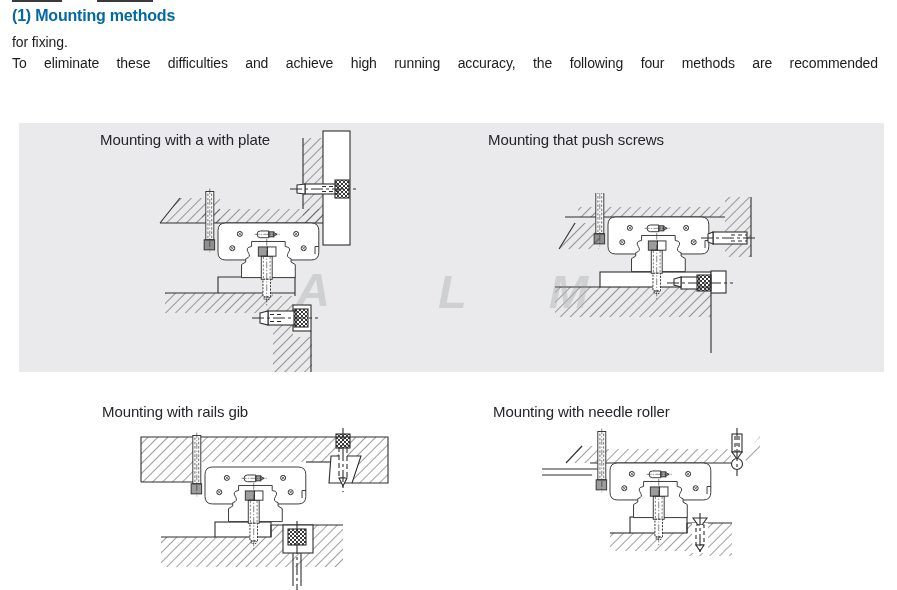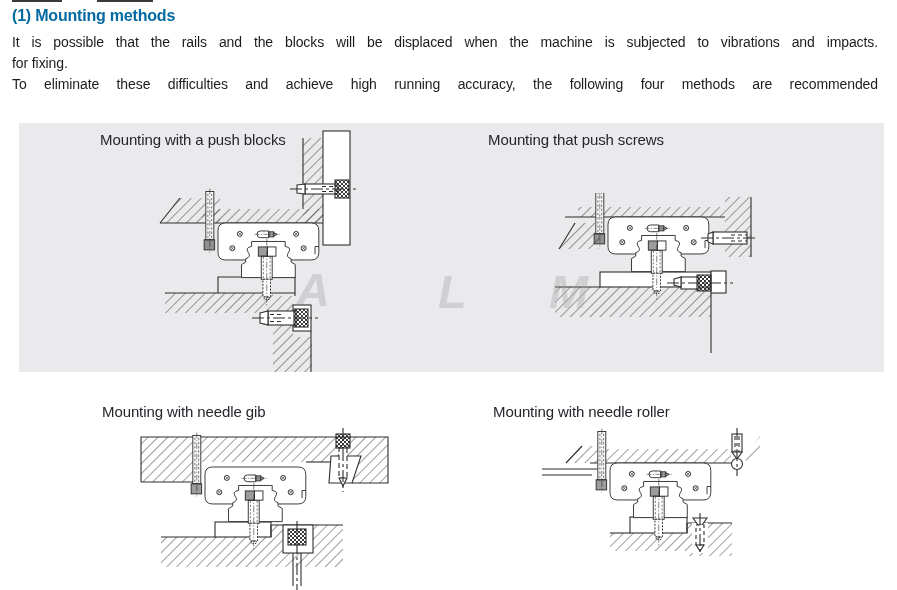--- a/index.html
+++ b/index.html
@@ -48,30 +48,29 @@
 </style>
 </head>
 <body>
 
 <div class="artifact" style="left:12px;top:0;width:50px"></div>
 <div class="artifact" style="left:97px;top:0;width:56px"></div>
 
 <div id="heading">(1) Mounting methods</div>
 
 <div id="para">
-  <div class="pline">It is possible that the rails and the blocks will be displaced when the machine is subjected to vibrations and impacts.</div>
   <div class="pline last">for fixing.</div>
   <div class="pline">To eliminate these difficulties and achieve high running accuracy, the following four methods are recommended</div>
 </div>
 
 <div id="panel" style="background: rgb(234, 234, 236);"></div>
 
-<div id="t1" class="dtitle">Mounting with a push blocks</div>
+<div id="t1" class="dtitle">Mounting with a with plate</div>
 <div id="t2" class="dtitle">Mounting that push screws</div>
-<div id="t3" class="dtitle">Mounting with needle gib</div>
+<div id="t3" class="dtitle">Mounting with rails gib</div>
 <div id="t4" class="dtitle">Mounting with needle roller</div>
 
 <svg style="position:absolute;width:0;height:0" aria-hidden="true">
   <defs>
     <pattern id="h1" patternUnits="userSpaceOnUse" width="7" height="7" patternTransform="rotate(45)">
       <line x1="0" y1="0" x2="0" y2="7" stroke="#3d3d3d" stroke-width="1"></line>
     </pattern>
     <pattern id="xh" patternUnits="userSpaceOnUse" width="4" height="4">
       <path d="M0,0 L4,4 M4,0 L0,4" stroke="#222" stroke-width="0.9" fill="none"></path>
     </pattern>

